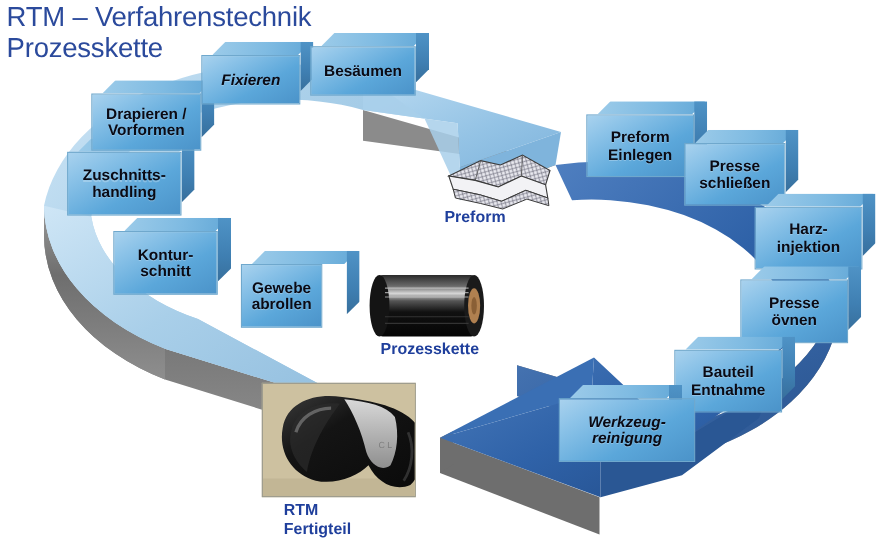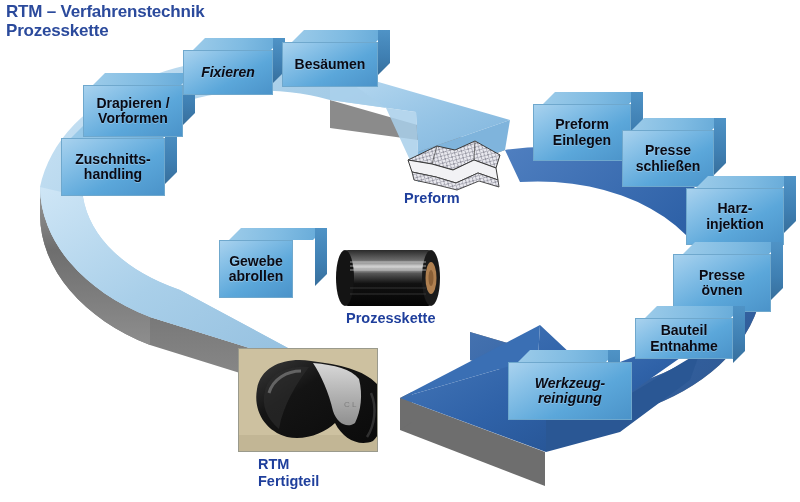--- a/index.html
+++ b/index.html
@@ -8,21 +8,21 @@
     background: #ffffff;
     font-family: "Liberation Sans", sans-serif;
     overflow: hidden;
   }
   #stage { position: relative; width: 800px; height: 502px; background: #fff; }
 
   
   #title {
     position: absolute; left: 6px; top: 2px;
     color: #2b4a9c;
-    font-size: 17px; font-weight: bold;
+    font-size: 25px; font-weight: normal;
     line-height: 1.12;
     letter-spacing: -0.2px;
     white-space: pre-line;
     z-index: 40;
   }
 
   
   .layer { position: absolute; left: 0; top: 0; width: 800px; height: 502px; }
   #ring-svg  { z-index: 5; }
   #photo-layer { z-index: 12; }
@@ -278,20 +278,28 @@
     </div>
 
     <div class="box" style="left:282px; top:42px; width:96px; height:45px;padding-left:16px;">
       <div class="topface" style="left:10px; top:-12px; width:96px; height:12px;
            clip-path: polygon(12px 0, 96px 0, 84px 12px, 0 12px);"></div>
       <div class="rightface" style="left:96px; top:-12px; width:12px; height:45px;
            clip-path: polygon(0 0, 12px 0, 12px 33px, 0 45px);"></div>
       <div class="face">Besäumen</div>
     </div>
 
+    <div class="box" style="left:103px; top:210px; width:95px; height:58px;">
+      <div class="topface" style="left:10px; top:-12px; width:95px; height:12px;
+           clip-path: polygon(12px 0, 95px 0, 83px 12px, 0 12px);"></div>
+      <div class="rightface" style="left:95px; top:-12px; width:12px; height:58px;
+           clip-path: polygon(0 0, 12px 0, 12px 46px, 0 58px);"></div>
+      <div class="face">Kontur-
+schnitt</div>
+    </div>
 
     <div class="box" style="left:219px; top:240px; width:74px; height:58px;border-radius:28px;">
       <div class="topface" style="left:10px; top:-12px; width:96px; height:12px;
            clip-path: polygon(12px 0, 96px 0, 84px 12px, 0 12px);"></div>
       <div class="rightface" style="left:96px; top:-12px; width:12px; height:58px;
            clip-path: polygon(0 0, 12px 0, 12px 46px, 0 58px);"></div>
       <div class="face">Gewebe
 abrollen</div>
     </div>
 
@@ -324,21 +332,21 @@
 
     <div class="box" style="left:673px; top:254px; width:98px; height:58px;">
       <div class="topface" style="left:10px; top:-12px; width:98px; height:12px;
            clip-path: polygon(12px 0, 98px 0, 86px 12px, 0 12px);"></div>
       <div class="rightface" style="left:98px; top:-12px; width:12px; height:58px;
            clip-path: polygon(0 0, 12px 0, 12px 46px, 0 58px);"></div>
       <div class="face">Presse
 övnen</div>
     </div>
 
-    <div class="box" style="left:635px; top:318px; width:98px; height:41px;">
+    <div class="box" style="left:613px; top:318px; width:98px; height:57px;">
       <div class="topface" style="left:10px; top:-12px; width:98px; height:12px;
            clip-path: polygon(12px 0, 98px 0, 86px 12px, 0 12px);"></div>
       <div class="rightface" style="left:98px; top:-12px; width:12px; height:57px;
            clip-path: polygon(0 0, 12px 0, 12px 45px, 0 57px);"></div>
       <div class="face">Bauteil
 Entnahme</div>
     </div>
 
     <div class="box" style="left:508px; top:362px; width:124px; height:58px;font-style:italic;">
       <div class="topface" style="left:10px; top:-12px; width:100px; height:12px;

